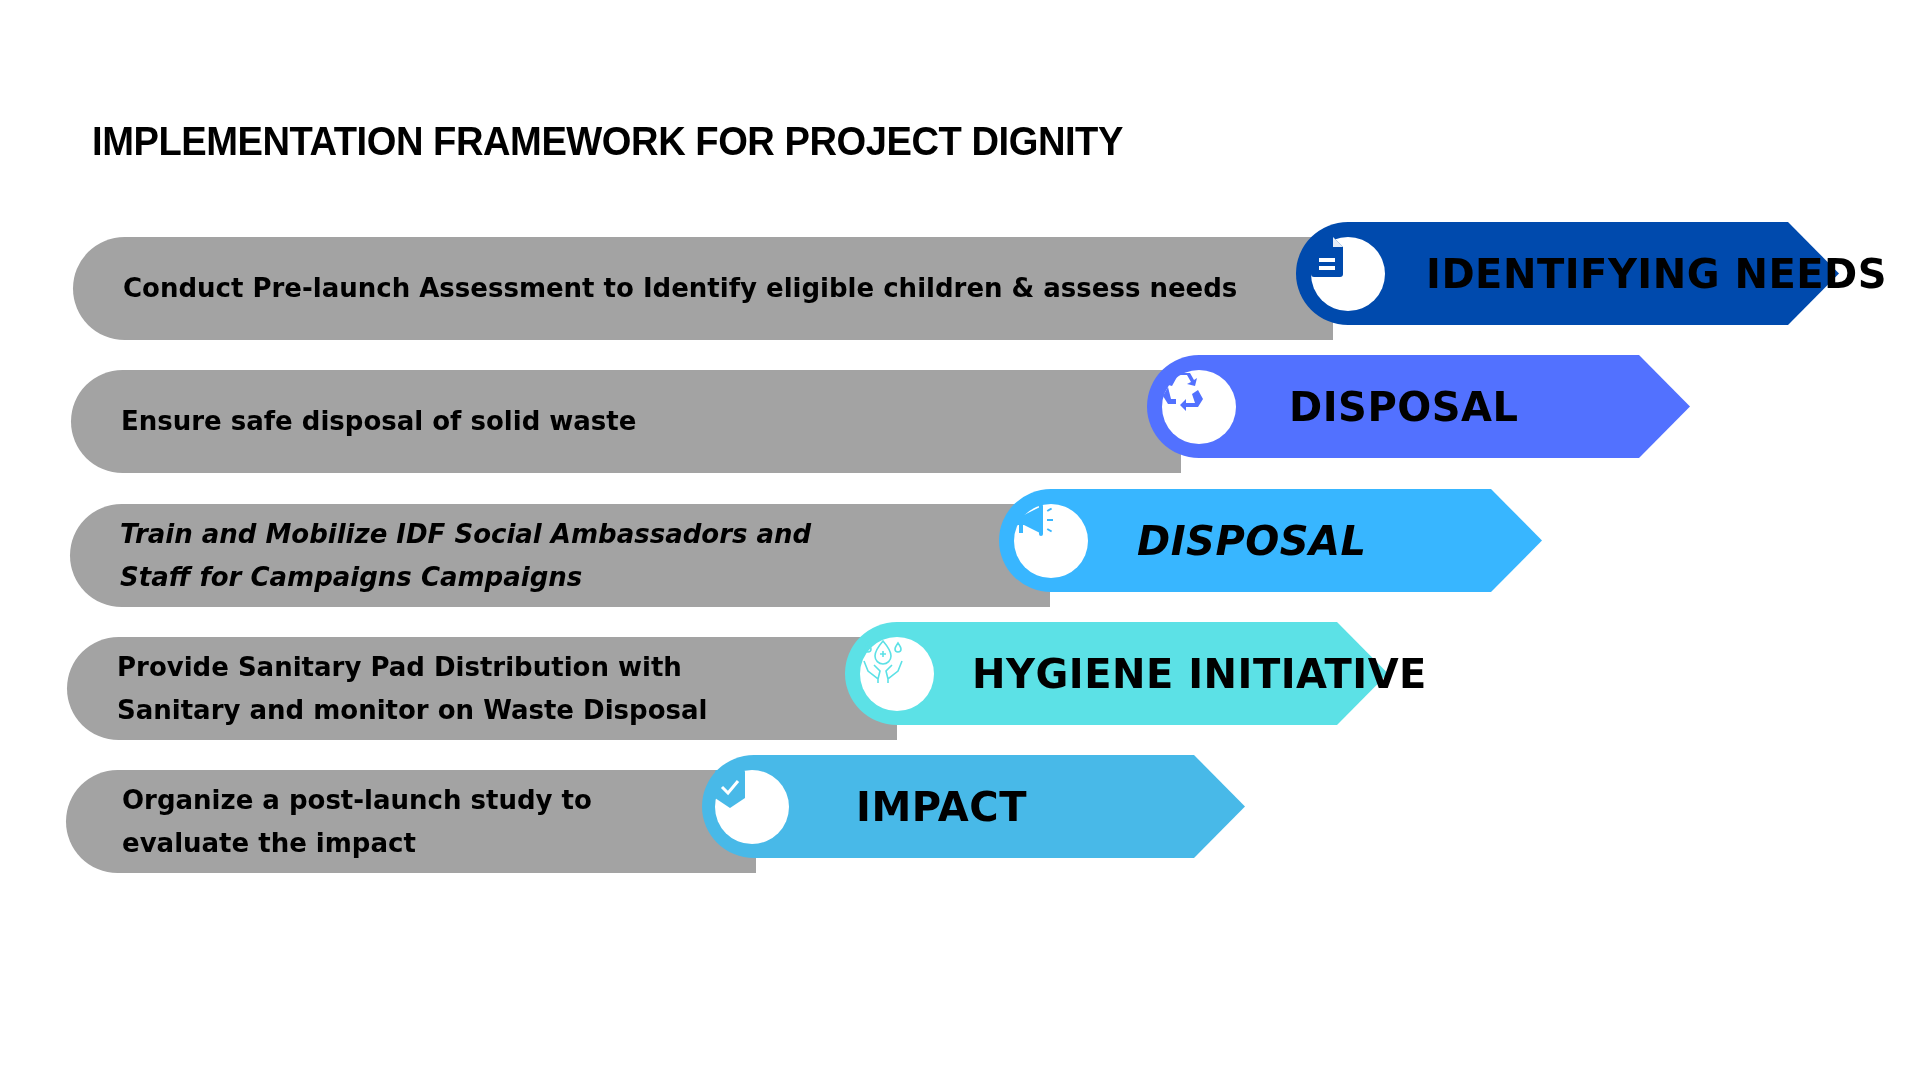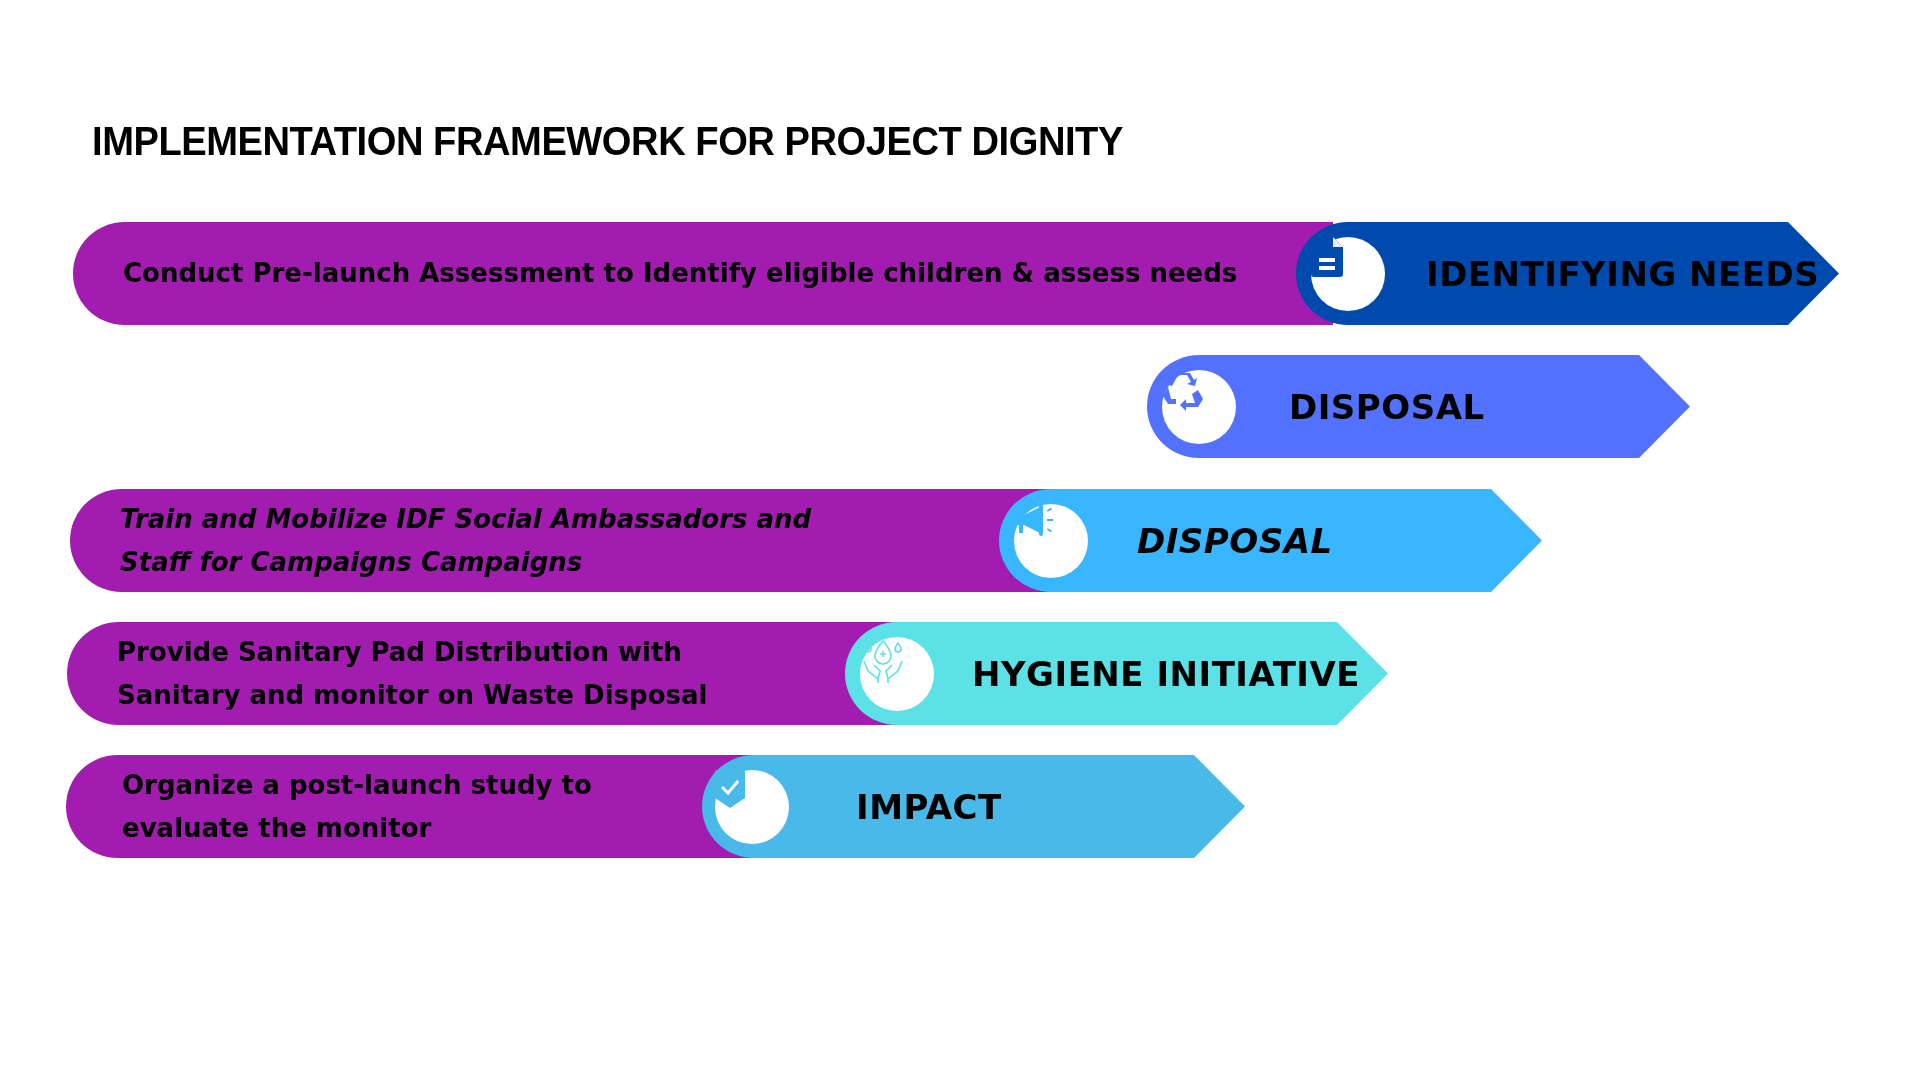--- a/index.html
+++ b/index.html
@@ -1,24 +1,24 @@
 <!DOCTYPE html>
 <html><head>
 <meta charset="utf-8">
 <style>
   html, body { margin:0; padding:0; background:#ffffff; }
   body { width:1920px; height:1080px; position:relative; overflow:hidden; font-family:"Liberation Sans", sans-serif; }
   .title { position:absolute; left:92px; top:118px; font-size:41px; font-weight:700; color:#000; letter-spacing:-0.5px; transform:scaleX(0.93); transform-origin:left top; white-space:nowrap; }
   .row { position:absolute; height:103px; }
-  .pill { position:absolute; top:0; height:103px; background:#a21caf; border-radius:52px 0 0 52px; }
+  .pill { position:absolute; top:15px; height:103px; background:#a3a3a3; border-radius:52px 0 0 52px; }
   .desc { position:absolute; left:50px; top:0; height:103px; display:flex; align-items:center; font-family:"DejaVu Sans", sans-serif; font-weight:700; font-size:26px; line-height:43px; color:#000; }
   .arrow { position:absolute; top:0; height:103px; }
   .arrow svg { position:absolute; left:0; top:0; }
   .icon-circle { position:absolute; top:15px; width:74px; height:74px; border-radius:50%; background:#fff; display:flex; align-items:center; justify-content:center; }
-  .label { position:absolute; top:0; height:103px; display:flex; align-items:center; font-family:"DejaVu Sans", sans-serif; font-weight:700; font-size:34px; color:#000; letter-spacing:0.5px; white-space:nowrap; }
+  .label { position:absolute; top:0; height:103px; display:flex; align-items:center; font-family:"DejaVu Sans", sans-serif; font-weight:700; font-size:40px; color:#000; letter-spacing:0.5px; white-space:nowrap; }
 </style>
 </head>
 <body>
 
 <div class="title">IMPLEMENTATION FRAMEWORK FOR PROJECT DIGNITY</div>
 
 <div class="row" style="left:0; top:222px; width:1920px;">
   <div class="pill" style="left:73px; width:1260px;">
     <div class="desc">
         <span>Conduct Pre-launch Assessment to Identify eligible children &amp; assess needs</span>
@@ -34,20 +34,25 @@
           <path d="M22 0 V10 H32" fill="#fff" opacity="0.9"></path>
           <rect x="8" y="21" width="16" height="4" fill="#fff"></rect>
           <rect x="8" y="29" width="16" height="4" fill="#fff"></rect>
         </svg>
     </div>
     <div class="label" style="left:130px;">IDENTIFYING NEEDS</div>
   </div>
 </div>
 
 <div class="row" style="left:0; top:355px; width:1920px;">
+  <div class="pill" style="left:71px; width:1110px;">
+    <div class="desc">
+        <span>Ensure safe disposal of solid waste</span>
+      </div>
+  </div>
   <div class="arrow" style="left:1147px; width:545px;">
     <svg width="545" height="103" viewBox="0 0 545 103">
         <path d="M52 0 H492 L543 51.5 L492 103 H52 A52 51.5 0 0 1 52 0 Z" fill="#5271ff"></path>
       </svg>
     <div class="icon-circle" style="left:15px;">
       <svg width="42" height="42" viewBox="0 0 42 42">
           <g fill="#5271ff">
             <path d="M15 5 h10 l4 7 -4 2 8 2 2 -8 -3 2 -4 -7 h-9 z"></path>
             <path d="M6 17 l-5 9 5 8 h8 v-5 l-5 0 z"></path>
             <path d="M30 24 l6 -4 5 9 -5 8 h-12 v4 l-6 -6 6 -6 v4 h9 z"></path>
@@ -114,21 +119,21 @@
     </div>
     <div class="label" style="left:127px;text-align:center;">HYGIENE INITIATIVE</div>
   </div>
 </div>
 
 <div class="row" style="left:0; top:755px; width:1920px;padding-left:16px;">
   <div class="pill" style="left:66px; width:690px;">
     <div class="desc" style="left:56px;">
         <div>
           <div>Organize a post-launch study to</div>
-          <div>evaluate the monitor</div>
+          <div>evaluate the impact</div>
         </div>
       </div>
   </div>
   <div class="arrow" style="left:702px; width:545px;">
     <svg width="545" height="103" viewBox="0 0 545 103">
         <path d="M52 0 H492 L543 51.5 L492 103 H52 A52 51.5 0 0 1 52 0 Z" fill="#48b9e8"></path>
       </svg>
     <div class="icon-circle" style="left:13px;">
       <svg width="30" height="38" viewBox="0 0 30 38">
           <path d="M2 0 H28 a2 2 0 0 1 2 2 V28 L15 38 L0 28 V2 a2 2 0 0 1 2 -2 Z" fill="#48b9e8"></path>

